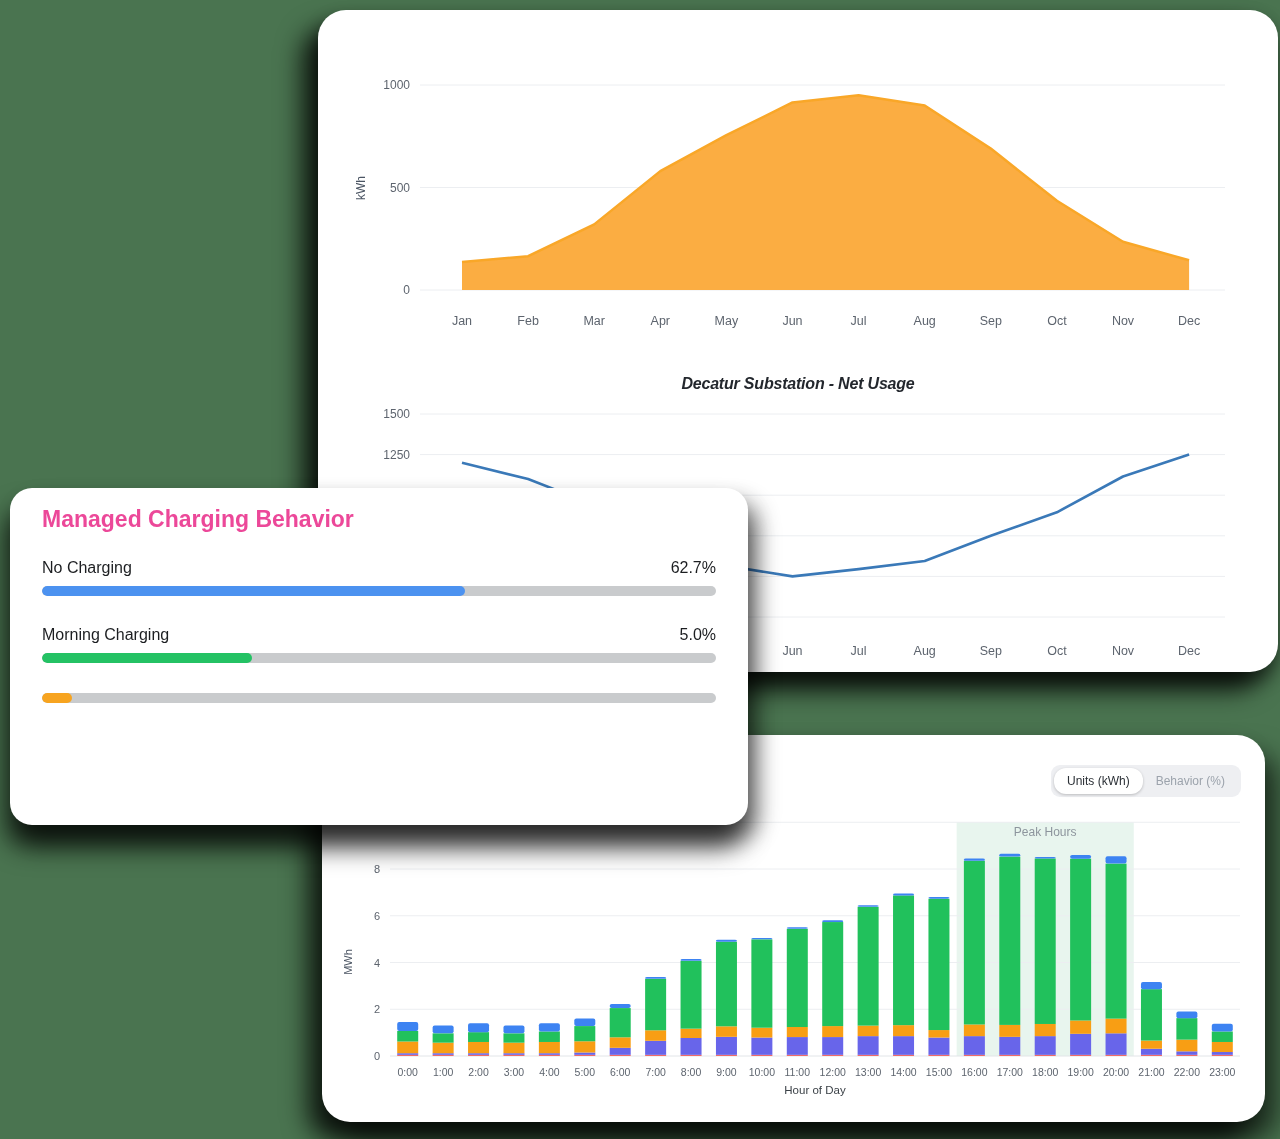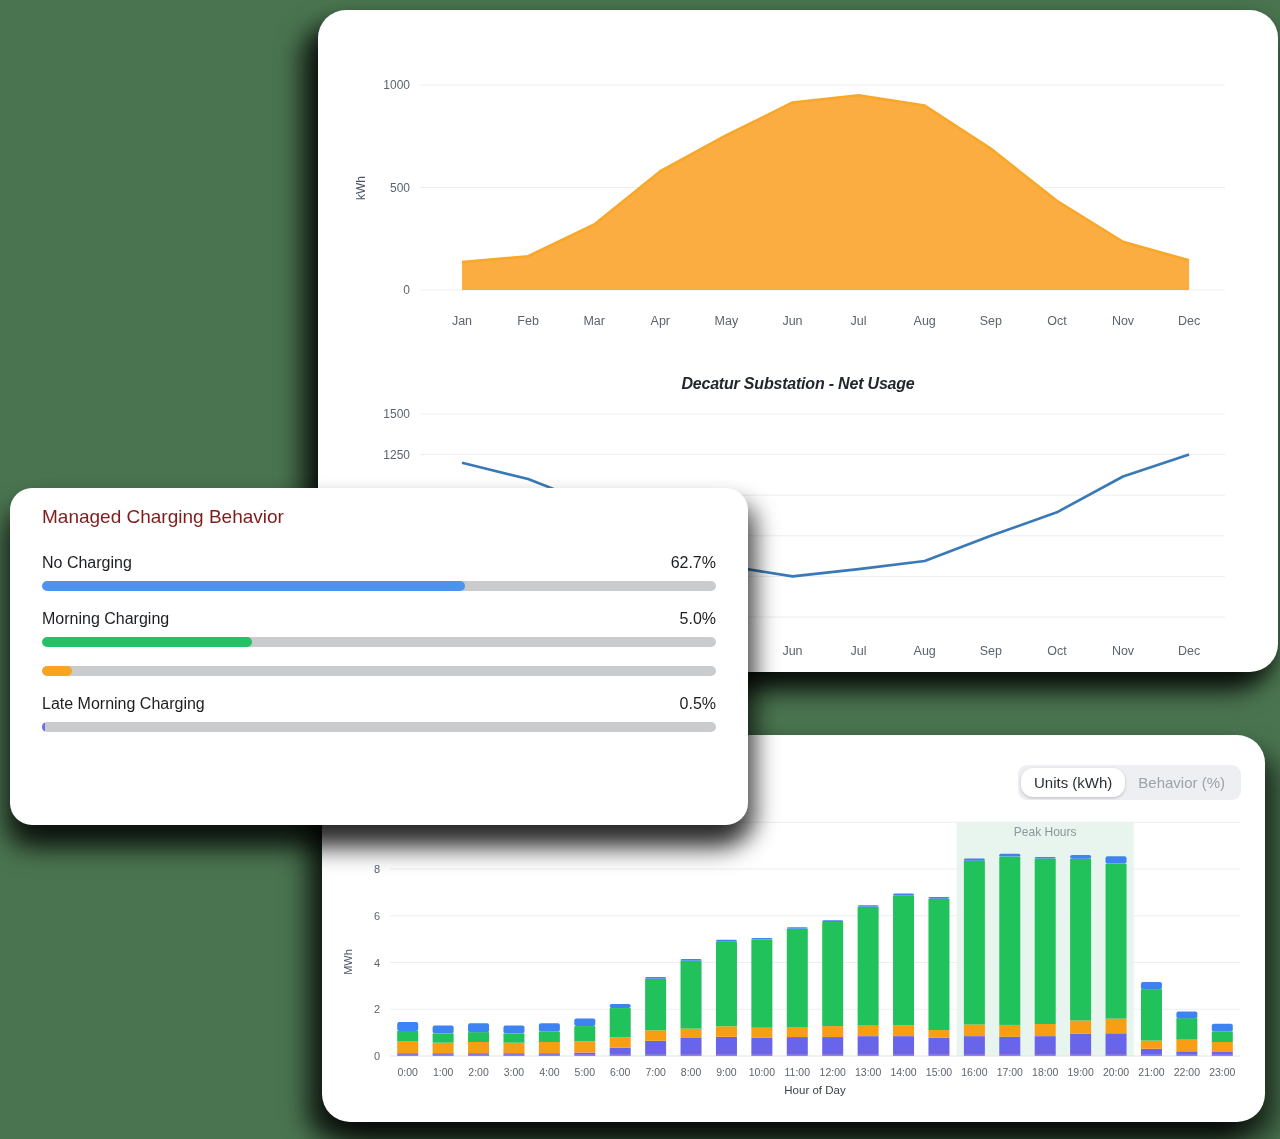--- a/index.html
+++ b/index.html
@@ -10,29 +10,29 @@
     box-shadow:-16px 18px 26px rgba(0,0,0,.80), 0 10px 18px rgba(0,0,0,.45);}
   .card-behavior{left:10px;top:488px;width:738px;height:337px;border-radius:22px;z-index:3;
     box-shadow:-4px 22px 26px rgba(0,0,0,.72), 10px 14px 22px rgba(0,0,0,.45);
     padding:18px 32px 0 32px;}
   .card-load{left:322px;top:735px;width:943px;height:387px;border-radius:28px;z-index:2;
     box-shadow:-14px 18px 26px rgba(0,0,0,.80), 14px 18px 26px rgba(0,0,0,.55);}
   .chart-title{position:absolute;left:0;width:100%;text-align:center;margin:0;
     font-size:16px;font-weight:700;color:#23272d;letter-spacing:-.2px;}
   svg{position:absolute;left:0;}
   svg text{font-family:"Liberation Sans",sans-serif;}
-  .b-title{margin:0 0 26px 0;font-size:19px;font-weight:400;color:#7f1d1d;}
-  .b-row{margin-bottom:19px;}
+  .b-title{margin:0 0 26px 0;font-size:23px;font-weight:700;color:#ec4899;}
+  .b-row{margin-bottom:30px;}
   .b-labels{display:flex;justify-content:space-between;align-items:baseline;
     font-size:16px;color:#1c1e21;margin-bottom:9px;}
   .b-track{position:relative;height:10px;border-radius:5px;background:#C9CBCD;overflow:hidden;}
   .b-fill{position:absolute;left:0;top:0;height:10px;border-radius:5px;}
   .toggle{position:absolute;top:30px;right:24px;display:flex;background:#EEEFF2;
     border-radius:9px;padding:3px;}
-  .toggle button{border:none;background:transparent;font-size:15px;padding:6px 13px;
+  .toggle button{border:none;background:transparent;font-size:12px;padding:6px 13px;
     border-radius:12px;color:#9CA3AC;cursor:pointer;}
   .toggle button.on{background:#ffffff;color:#2b3036;box-shadow:0 1px 3px rgba(0,0,0,.22);}
 </style>
 </head>
 <body>
 
 <div class="stage">
 
   <section class="card card-top">
     <svg id="solar-chart" style="top:48px;" width="960" height="300" viewBox="0 0 960 300">
@@ -284,25 +284,16 @@
        </div>
        <div class="b-track">
          <div class="b-fill" style="width:31.1%;background:#24C264;"></div>
        </div>
         </div>
         <div class="b-row">
        <div class="b-track">
          <div class="b-fill" style="width:4.4%;background:#F7A420;"></div>
        </div>
         </div>
-        <div class="b-row">
-          <div class="b-labels">
-         <span>Late Morning Charging</span>
-         <span>0.5%</span>
-       </div>
-       <div class="b-track">
-         <div class="b-fill" style="width:0.5%;background:#6E6CF0;"></div>
-       </div>
-        </div>
       </div>
   </section>
 
 </div>
 
 </body></html>

